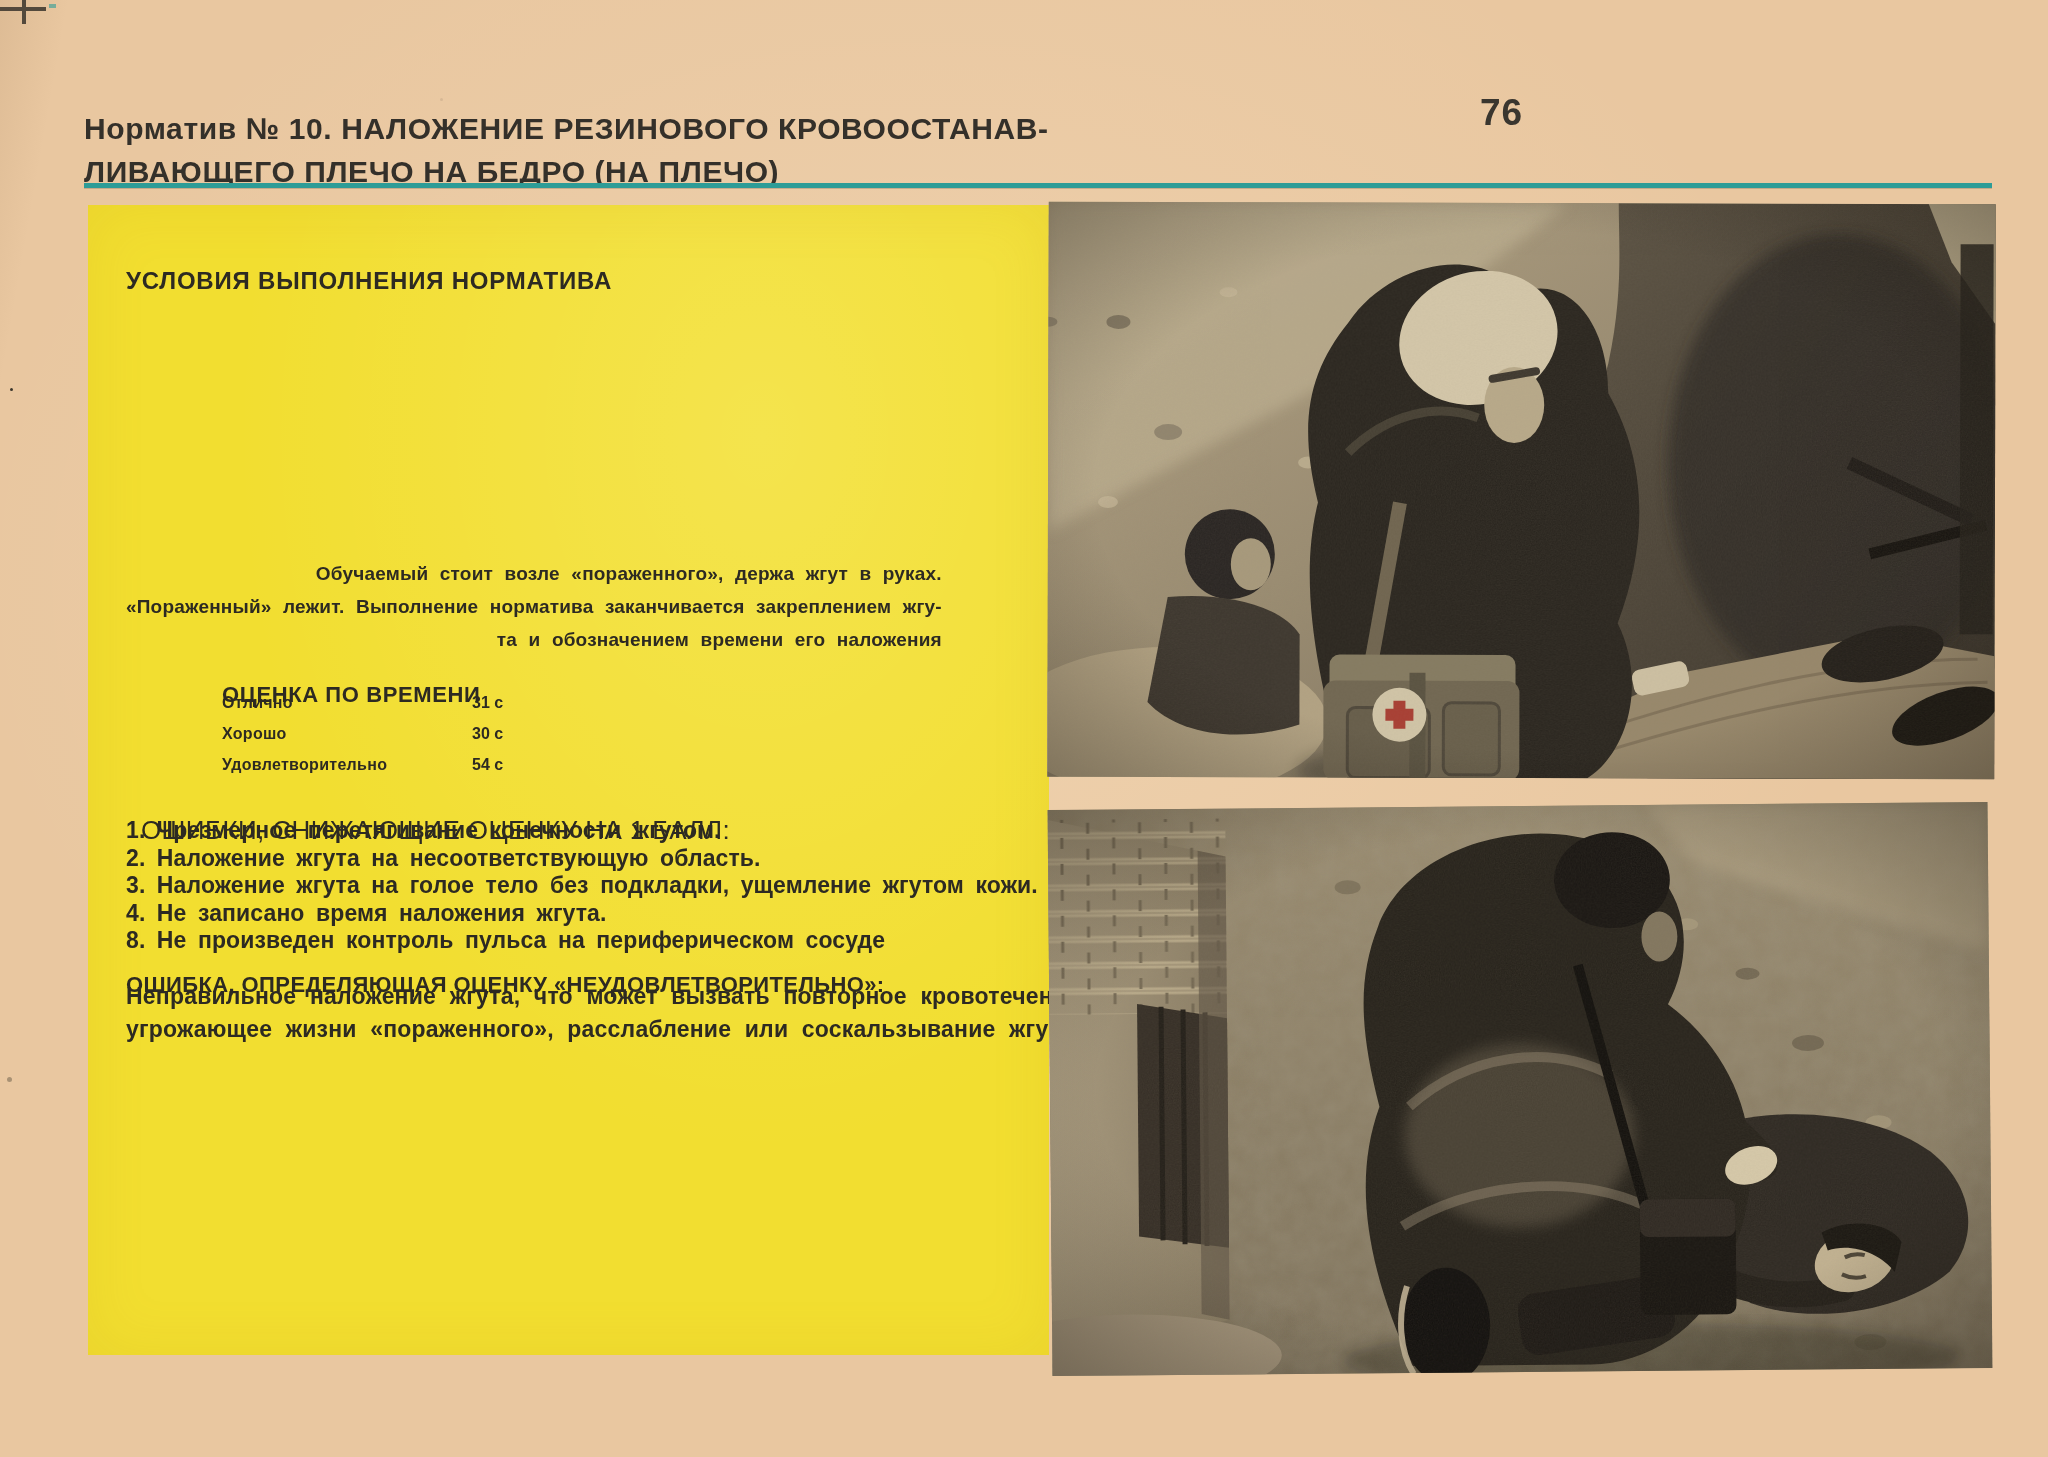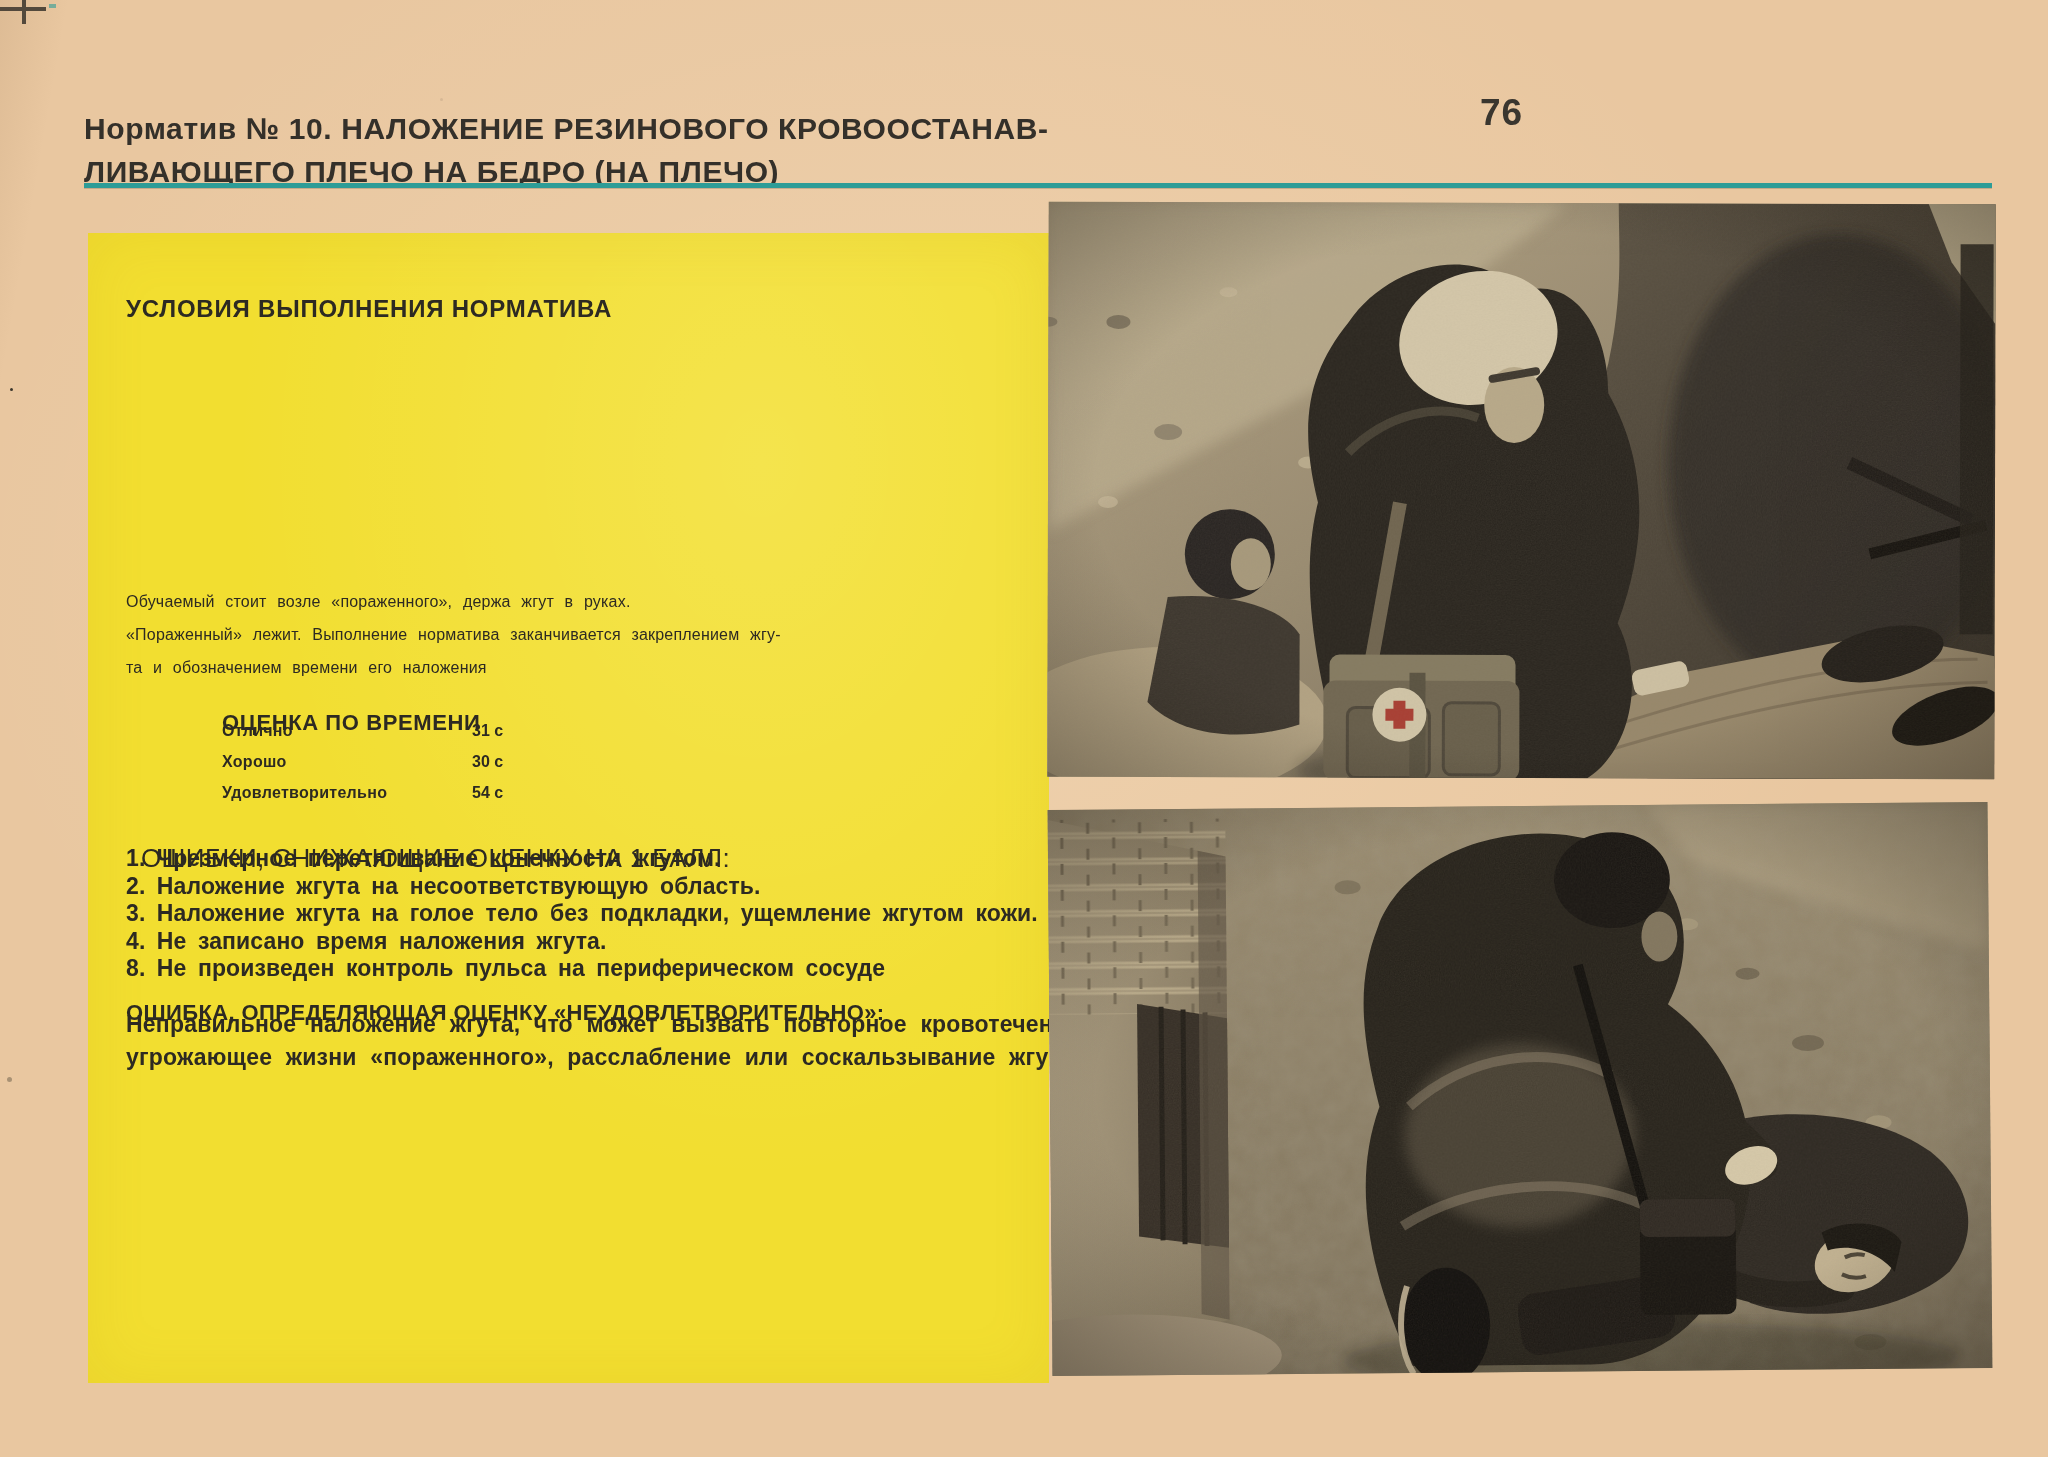--- a/index.html
+++ b/index.html
@@ -23,25 +23,25 @@
   .header{position:absolute;left:84px;top:107px;width:1180px;
     font-size:30px;line-height:43px;font-weight:700;letter-spacing:.6px;color:#34302a;}
   .page-number{position:absolute;left:1480px;top:92px;font-size:37px;font-weight:700;color:#3a362f;letter-spacing:1px;}
   .rule{position:absolute;left:84px;top:183px;width:1908px;height:5px;background:var(--rule_teal);
     box-shadow:0 1px 0 rgba(0,0,0,.15);}
   
   .panel{position:absolute;left:88px;top:205px;width:961px;height:1150px;overflow:hidden;
     background:
       radial-gradient(ellipse at 70% 20%, rgba(255,255,210,.18), rgba(0,0,0,0) 55%),
       var(--panel_yellow);
-    box-shadow: inset 0 0 60px rgba(180,140,20,.12); margin-top: 28px;}
+    box-shadow: inset 0 0 60px rgba(180,140,20,.12);}
   .panel *{color:#2d2a22;}
   .panel-title{position:absolute;left:38px;top:42px;font-size:24px;font-weight:700;letter-spacing:.8px;white-space:nowrap;}
-  .desc{position:absolute;left:38px;top:352px;font-size:16px;line-height:33px;font-weight:400;
-    letter-spacing:.2px;word-spacing:6px;white-space:nowrap;}
+  .desc{position:absolute;left:38px;top:352px;font-size:19px;line-height:33px;font-weight:700;
+    letter-spacing:.2px;word-spacing:6px;white-space:nowrap;text-align:right;}
   .score-head{position:absolute;left:134px;top:455px;font-size:22px;font-weight:700;letter-spacing:.6px;white-space:nowrap;}
   .score-table{position:absolute;left:134px;top:489px;font-size:16px;font-weight:700;}
   .score-row{display:flex;height:31px;align-items:flex-start;}
   .score-grade{width:250px;white-space:nowrap;letter-spacing:.3px;}
   .score-time{white-space:nowrap;}
   .errors-head{position:absolute;left:53px;top:584px;font-size:26px;font-weight:400;letter-spacing:.4px;white-space:nowrap;}
   .errors-list{position:absolute;left:38px;top:612px;font-size:23px;line-height:27.6px;font-weight:700;
     letter-spacing:.1px;word-spacing:5px;}
   .errors-list div{white-space:nowrap;}
   .fail-head{position:absolute;left:38px;top:745px;font-size:22px;font-weight:700;letter-spacing:.4px;white-space:nowrap;}

